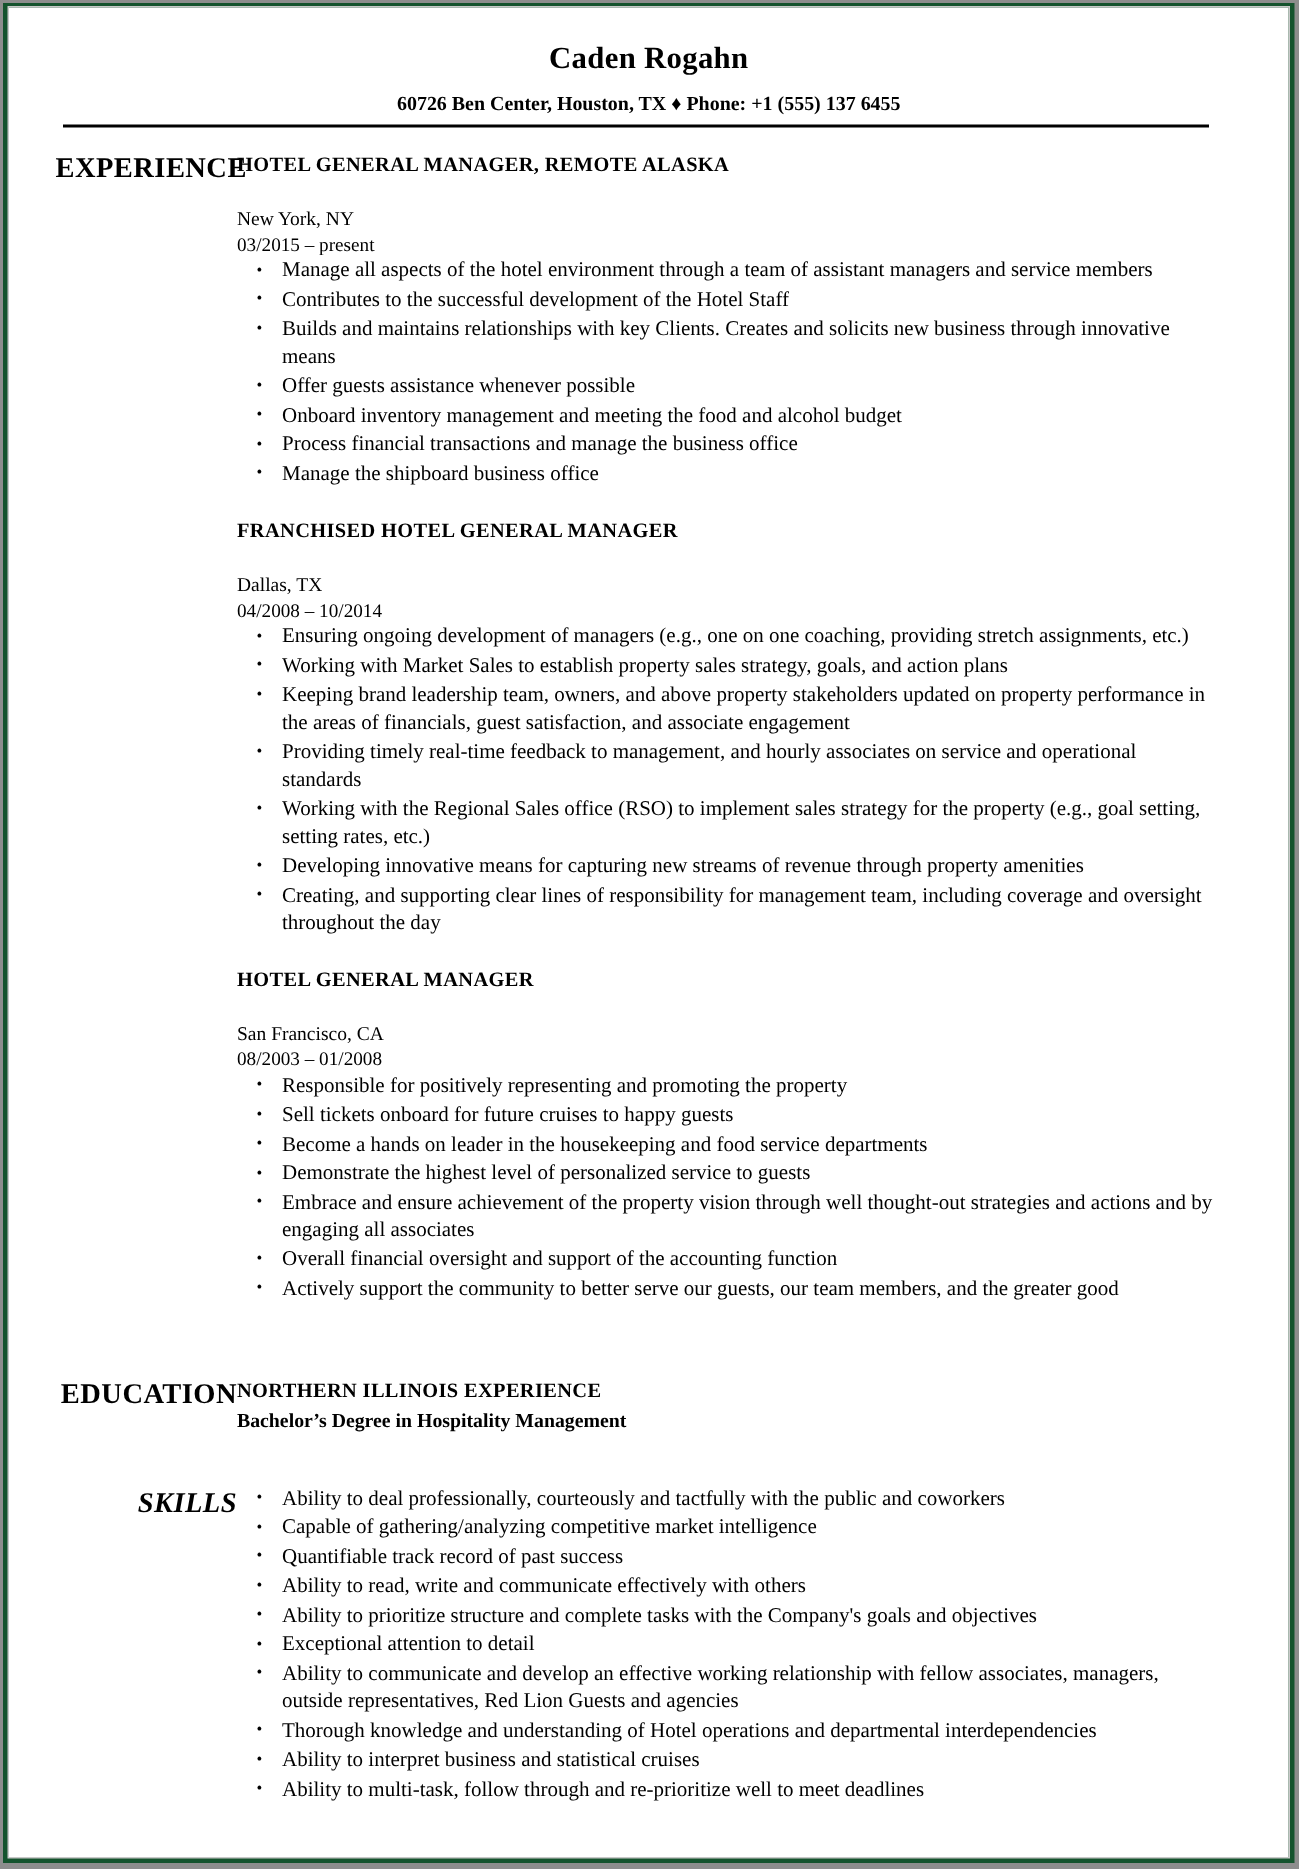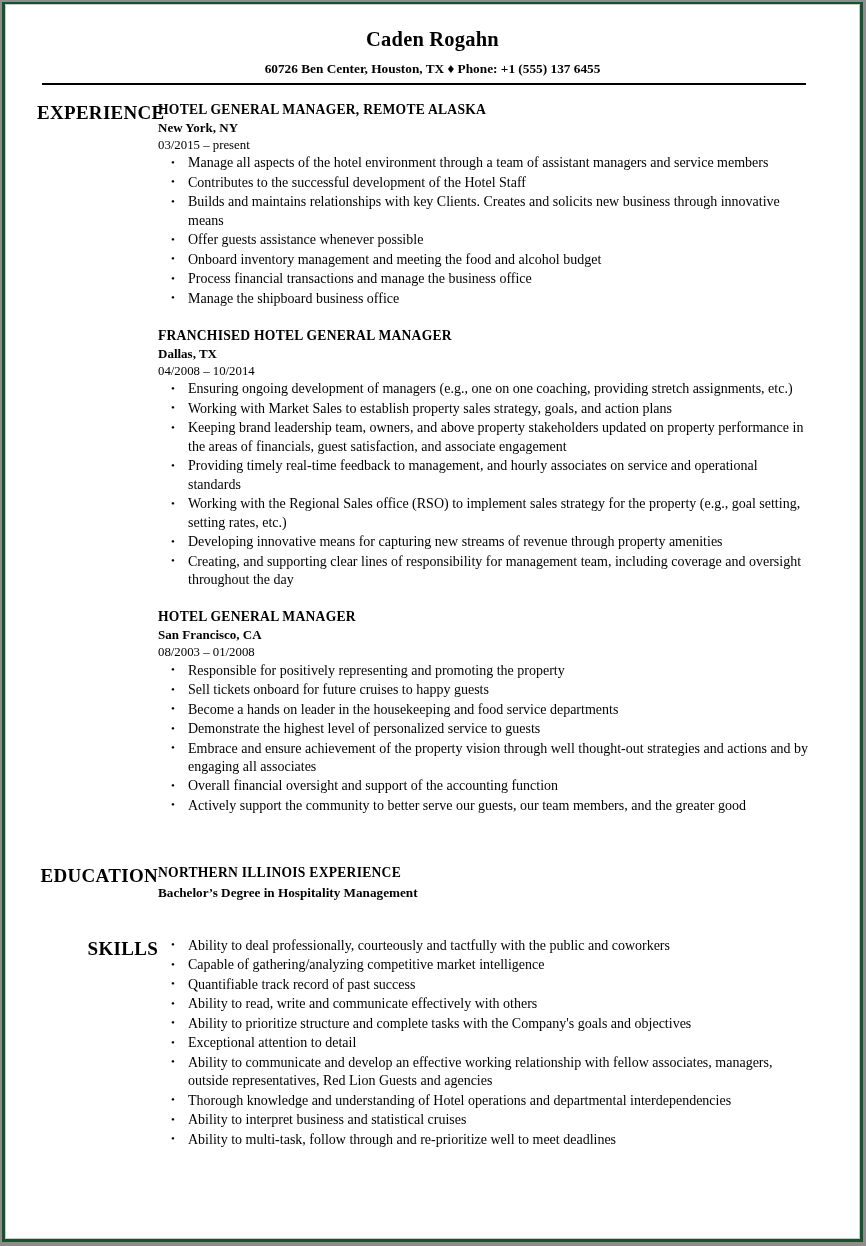--- a/index.html
+++ b/index.html
@@ -103,23 +103,23 @@
   .job + .job { margin-top: 19px; }
 
   .job-title {
     font-size: 13.6px;
     font-weight: bold;
     letter-spacing: 0.25px;
     line-height: 1.3;
   }
   .job-loc {
     font-size: 13px;
-    font-weight: bold;
-    line-height: 1.3;
-    margin-top: 1px;
+    font-weight: normal;
+    line-height: 1.3;
+    margin-top: 19px;
   }
   .job-dates {
     font-size: 12.8px;
     line-height: 1.3;
     margin-top: 0px;
   }
 
   ul.bullets {
     list-style: none;
     margin: 1px 0 0 0;
@@ -149,21 +149,21 @@
   }
   .edu-degree {
     font-size: 13.2px;
     font-weight: bold;
     line-height: 1.35;
     margin-top: 2px;
   }
 
   .sec-education { margin-top: 49px; }
   .sec-skills { margin-top: 34px; }
-  .sec-skills .sec-label { padding-top: 1px; }
+  .sec-skills .sec-label { padding-top: 1px; font-style: italic; }
 </style>
 </head>
 <body>
 
 <div class="page">
 
   <div class="sheet">
 
     <div class="hdr">
       <div class="hdr-name">Caden Rogahn</div>

